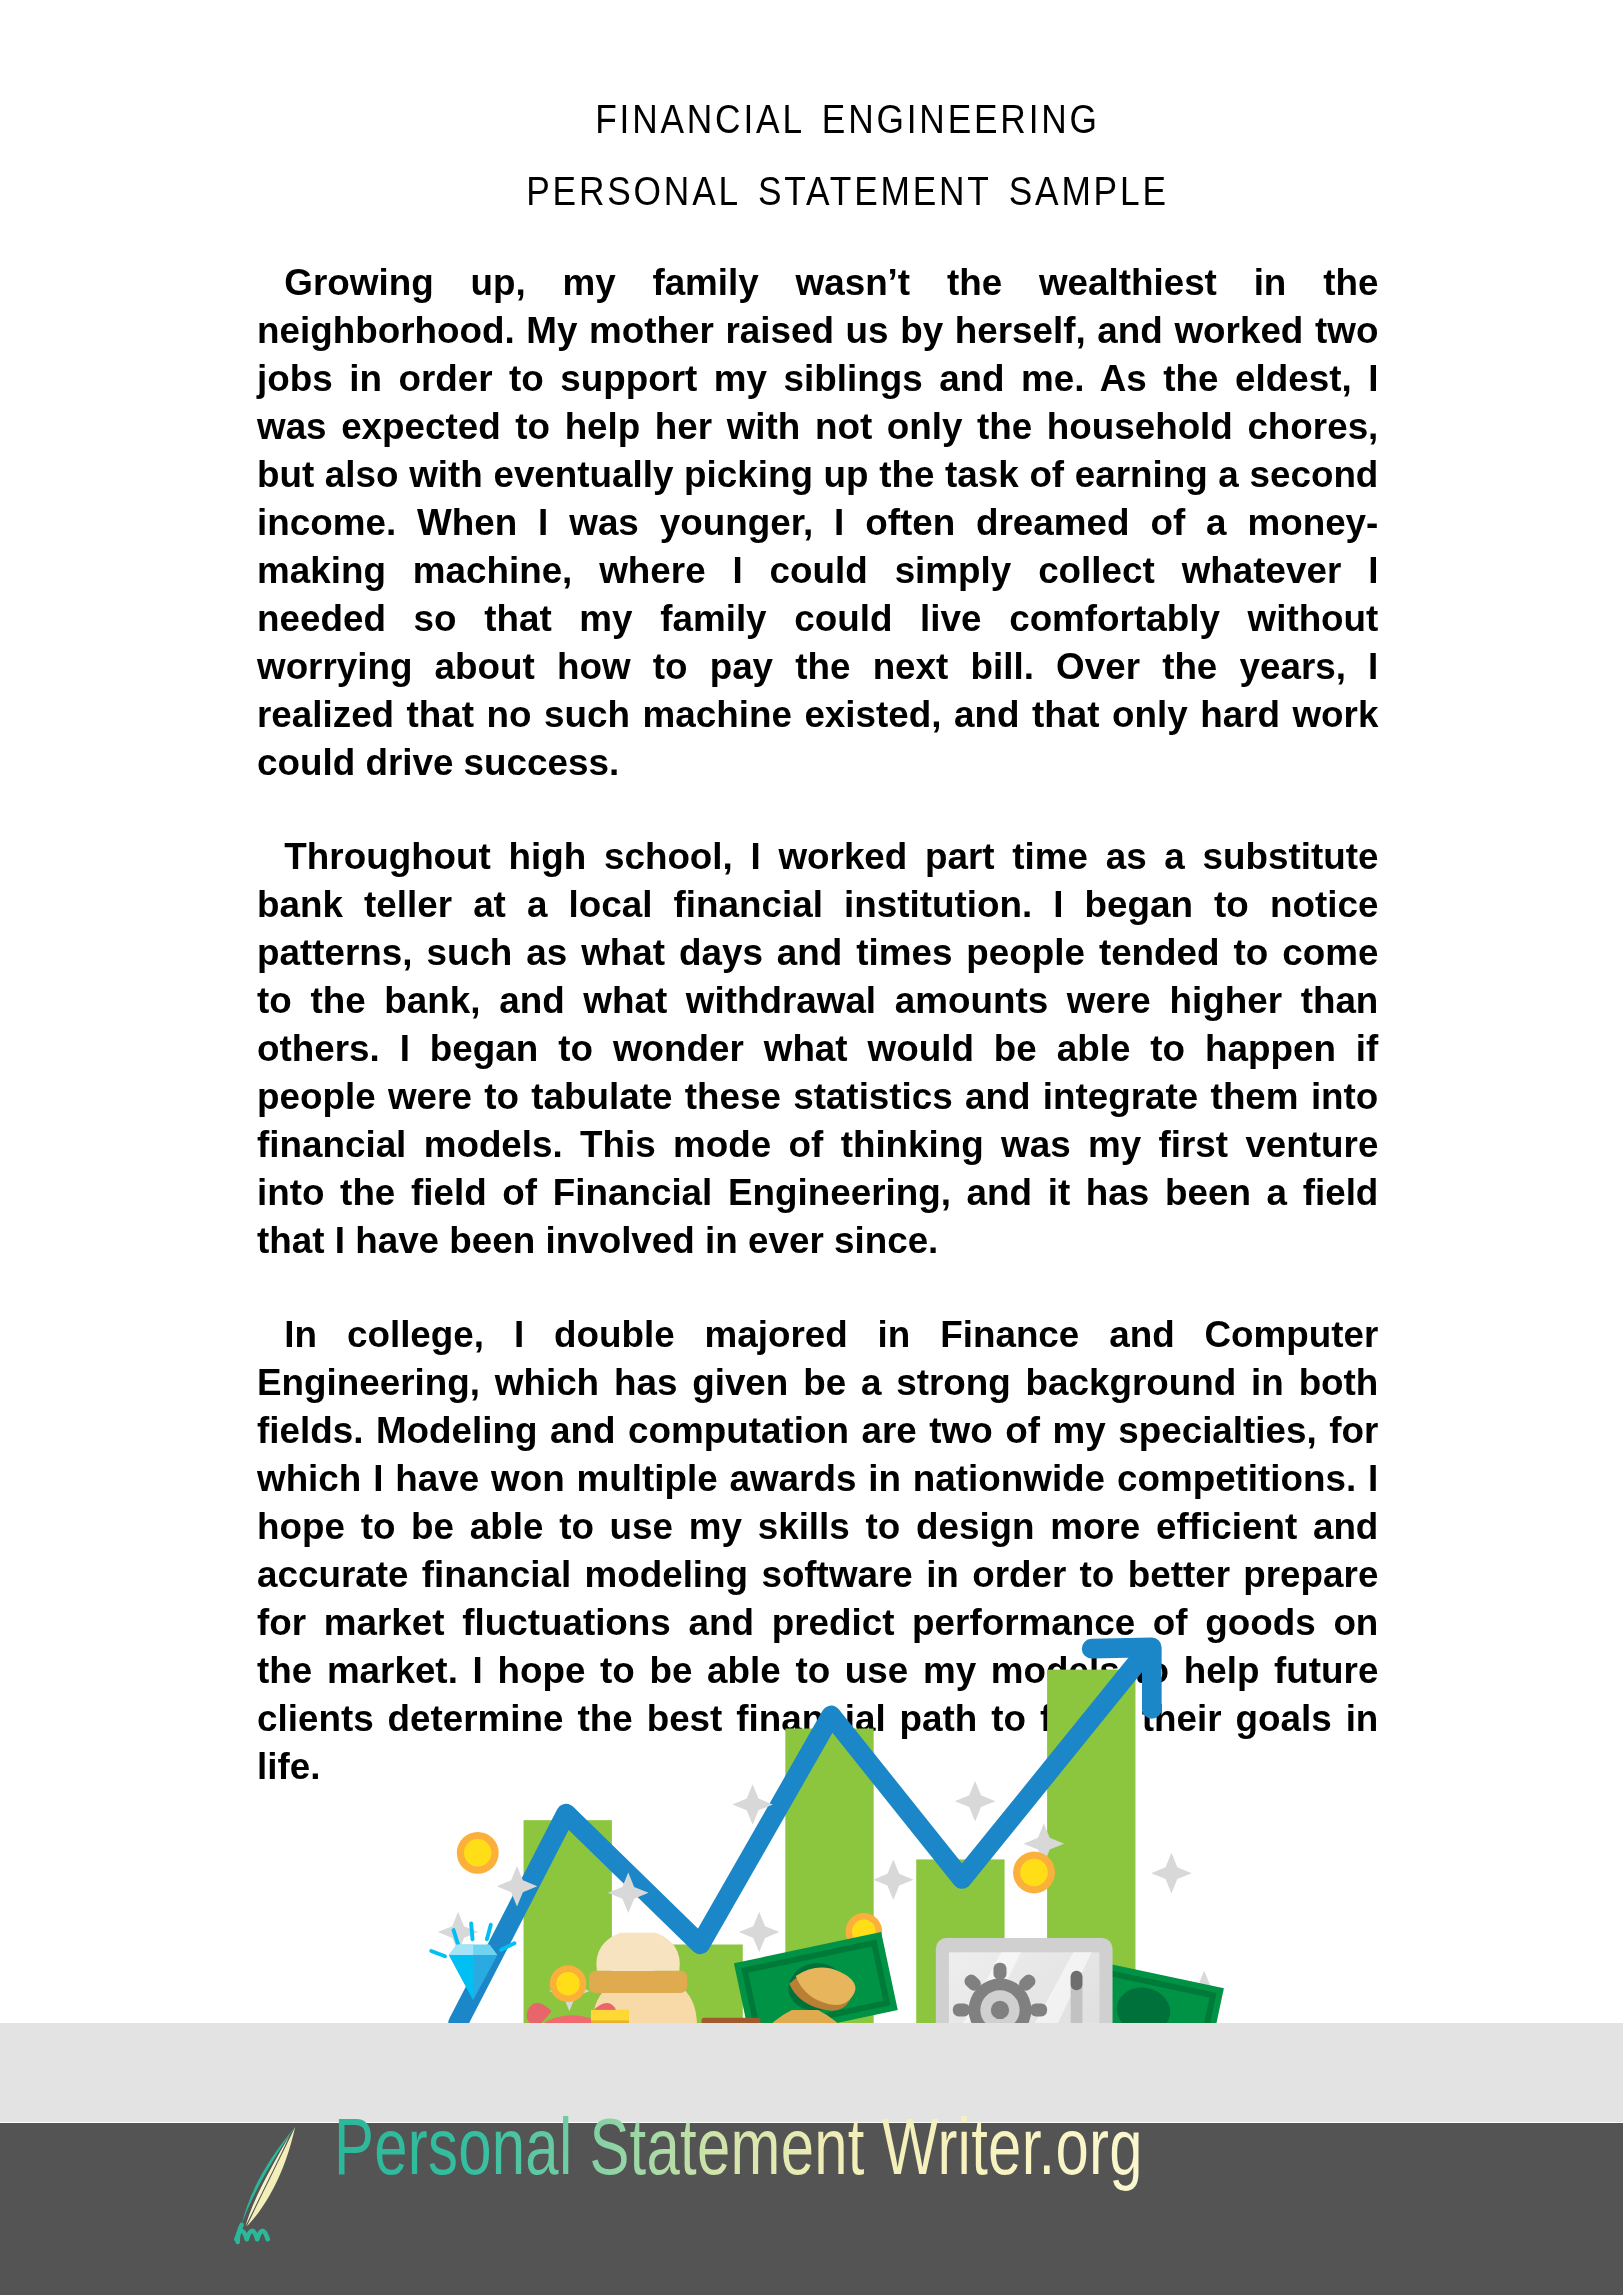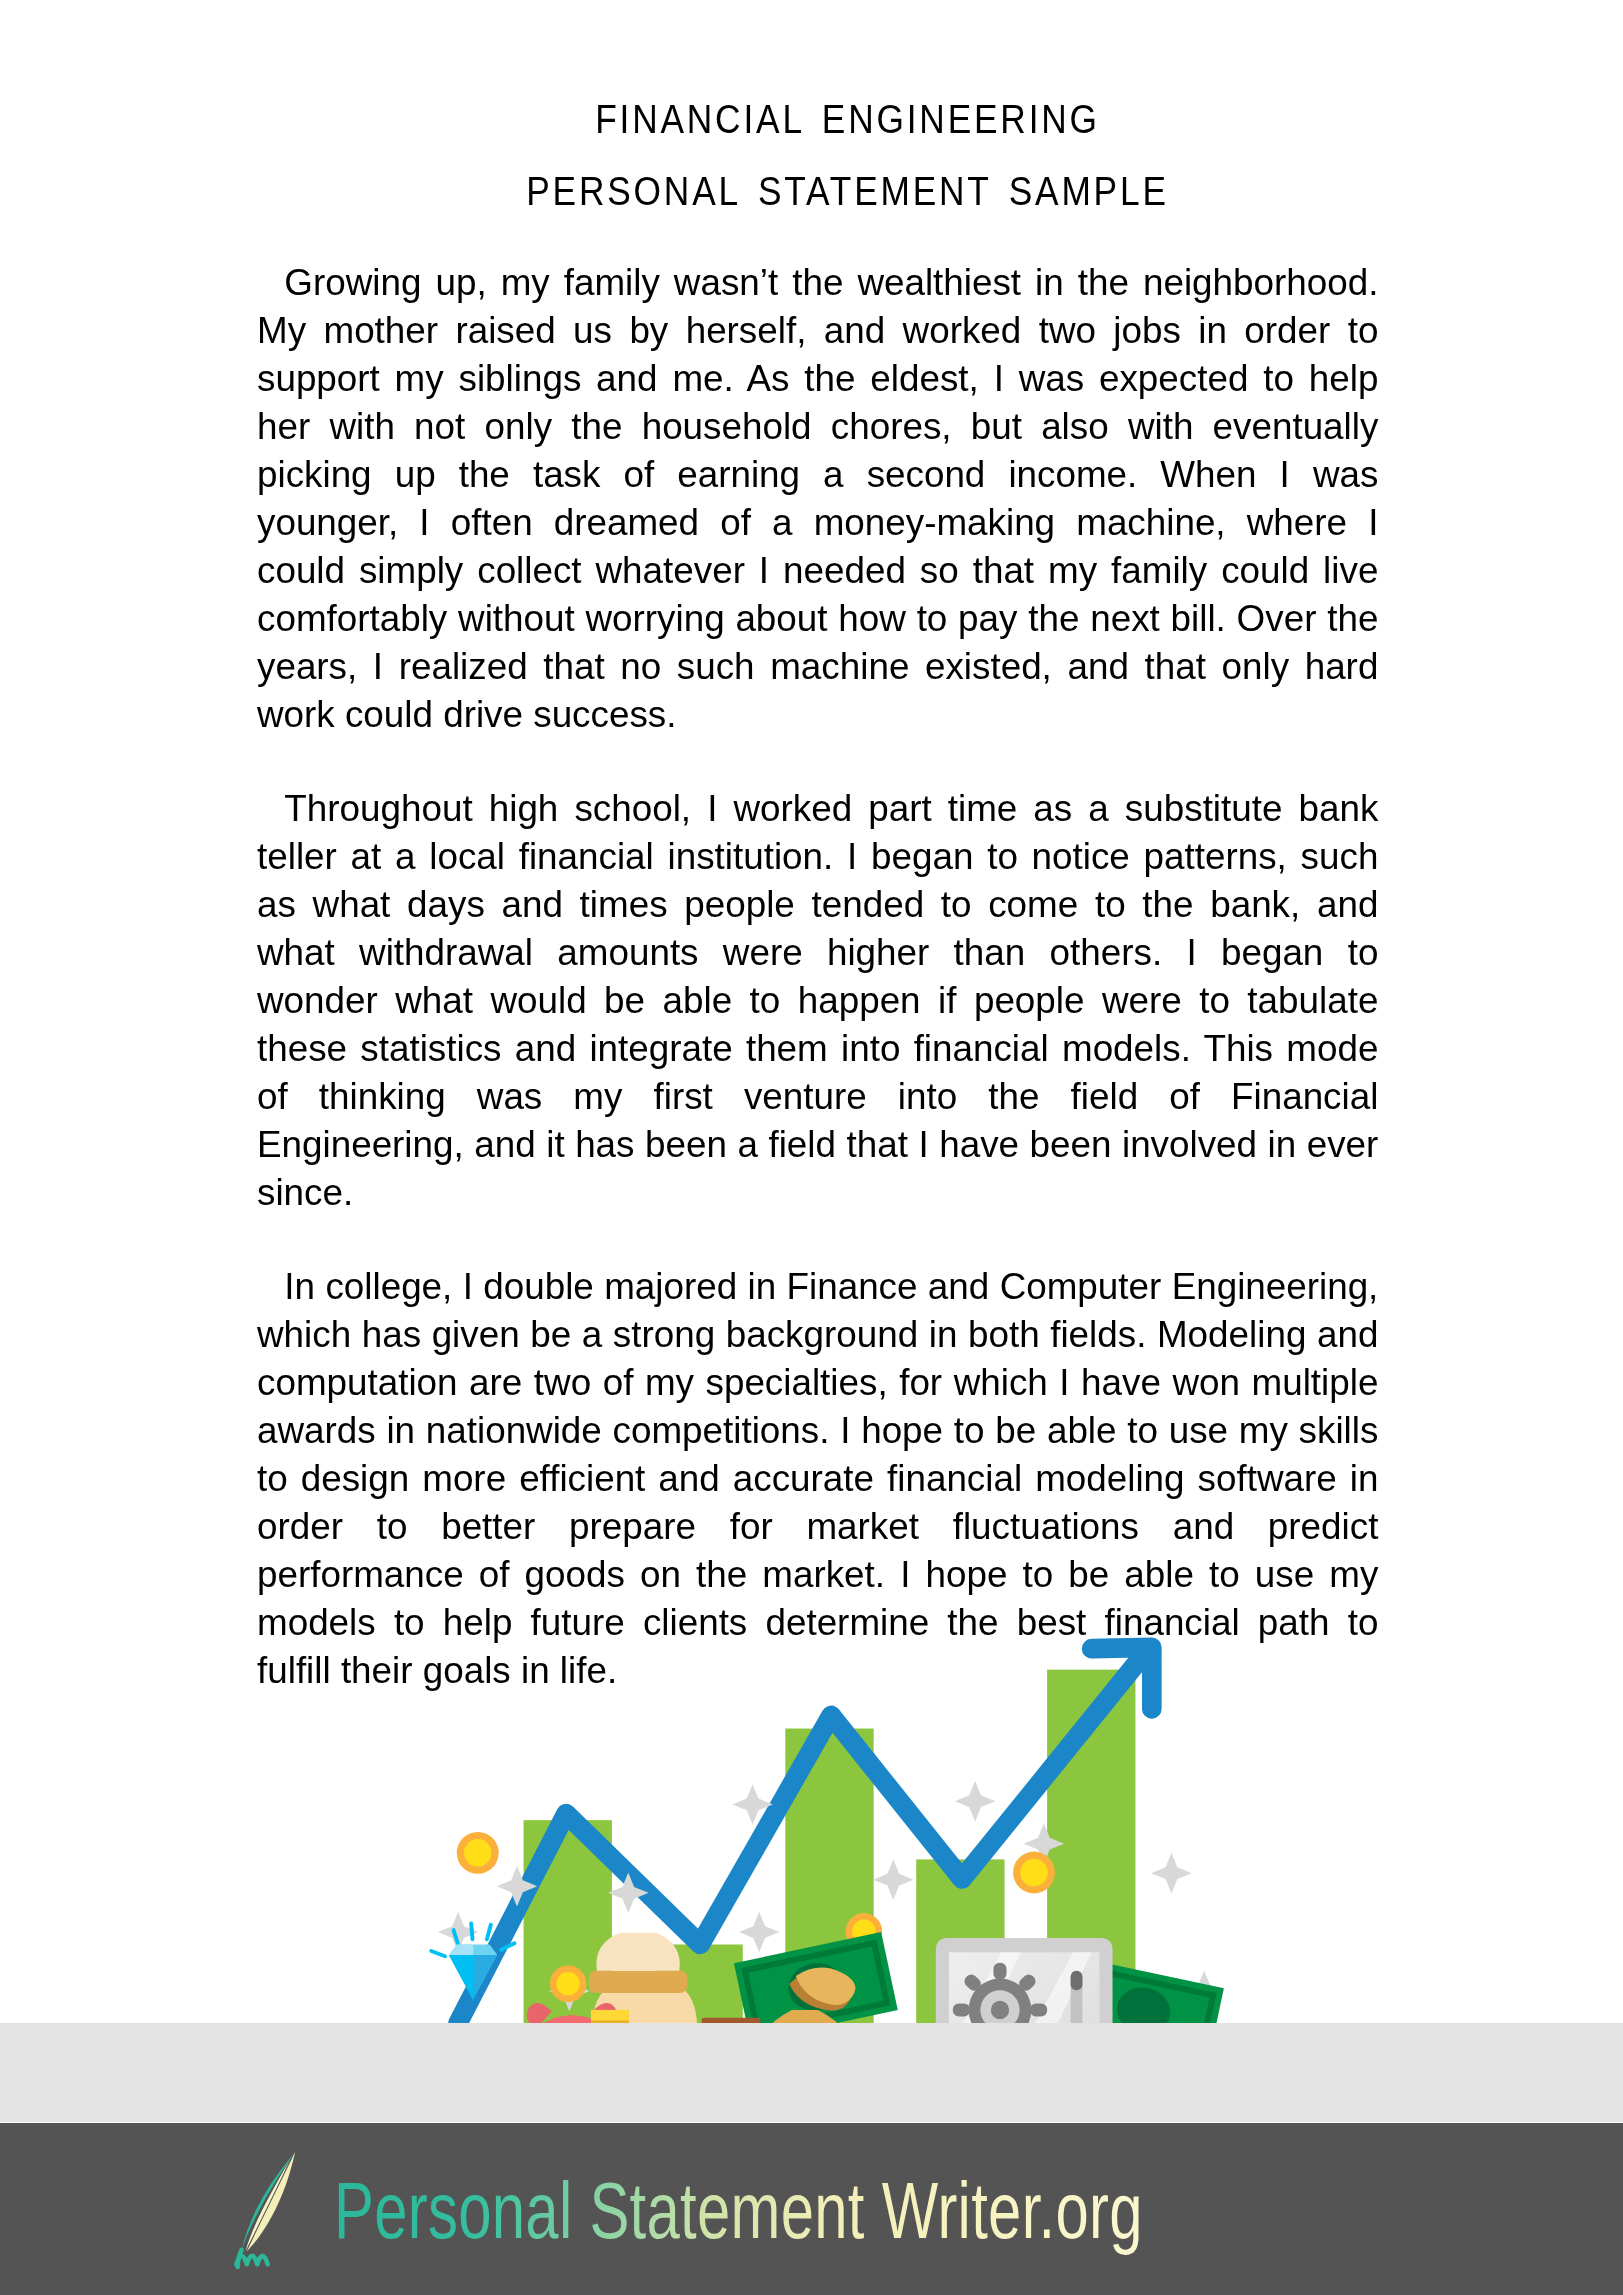--- a/index.html
+++ b/index.html
@@ -42,20 +42,21 @@
   }
   .title-line-1 { font-size: 59px; line-height: 72px; }
   .title-line-2 { font-size: 59px; line-height: 72px; }
 
   
   .body-col {
     position: absolute;
     left: 257px;
     top: 259px;
     width: 1127px;
+    font-weight: bold;
   }
   .para {
     font-family: "Liberation Sans Narrow", "Liberation Sans", sans-serif;
     font-size: 37px;
     line-height: 48px;
     color: #000000;
     text-align: justify;
     text-indent: 27.5px;
     margin: 0 0 46px 0;
     transform: scaleX(0.995);
@@ -91,21 +92,20 @@
     height: 173px;
     background: #545454;
   }
   .logo-wrap {
     position: absolute;
     left: 0;
     top: 2123px;
     width: 1408px;
     height: 173px;
     display: flex;
-    align-items: center;
     justify-content: center;
     gap: 14.4px;
   }
   .quill-icon { width: 98px; height: 124px; flex: 0 0 auto; }
   .logo-text {
     font-family: "Liberation Sans Narrow", "Liberation Sans", sans-serif;
     font-size: 63px;
     letter-spacing: 0.3px;
     white-space: nowrap;
     background-image: linear-gradient(100deg, #2bb79a 0%, #35bfa0 18%, #cfe3a8 46%, #f4efb8 62%, #f7f3c0 80%, #fbf8d0 100%);

